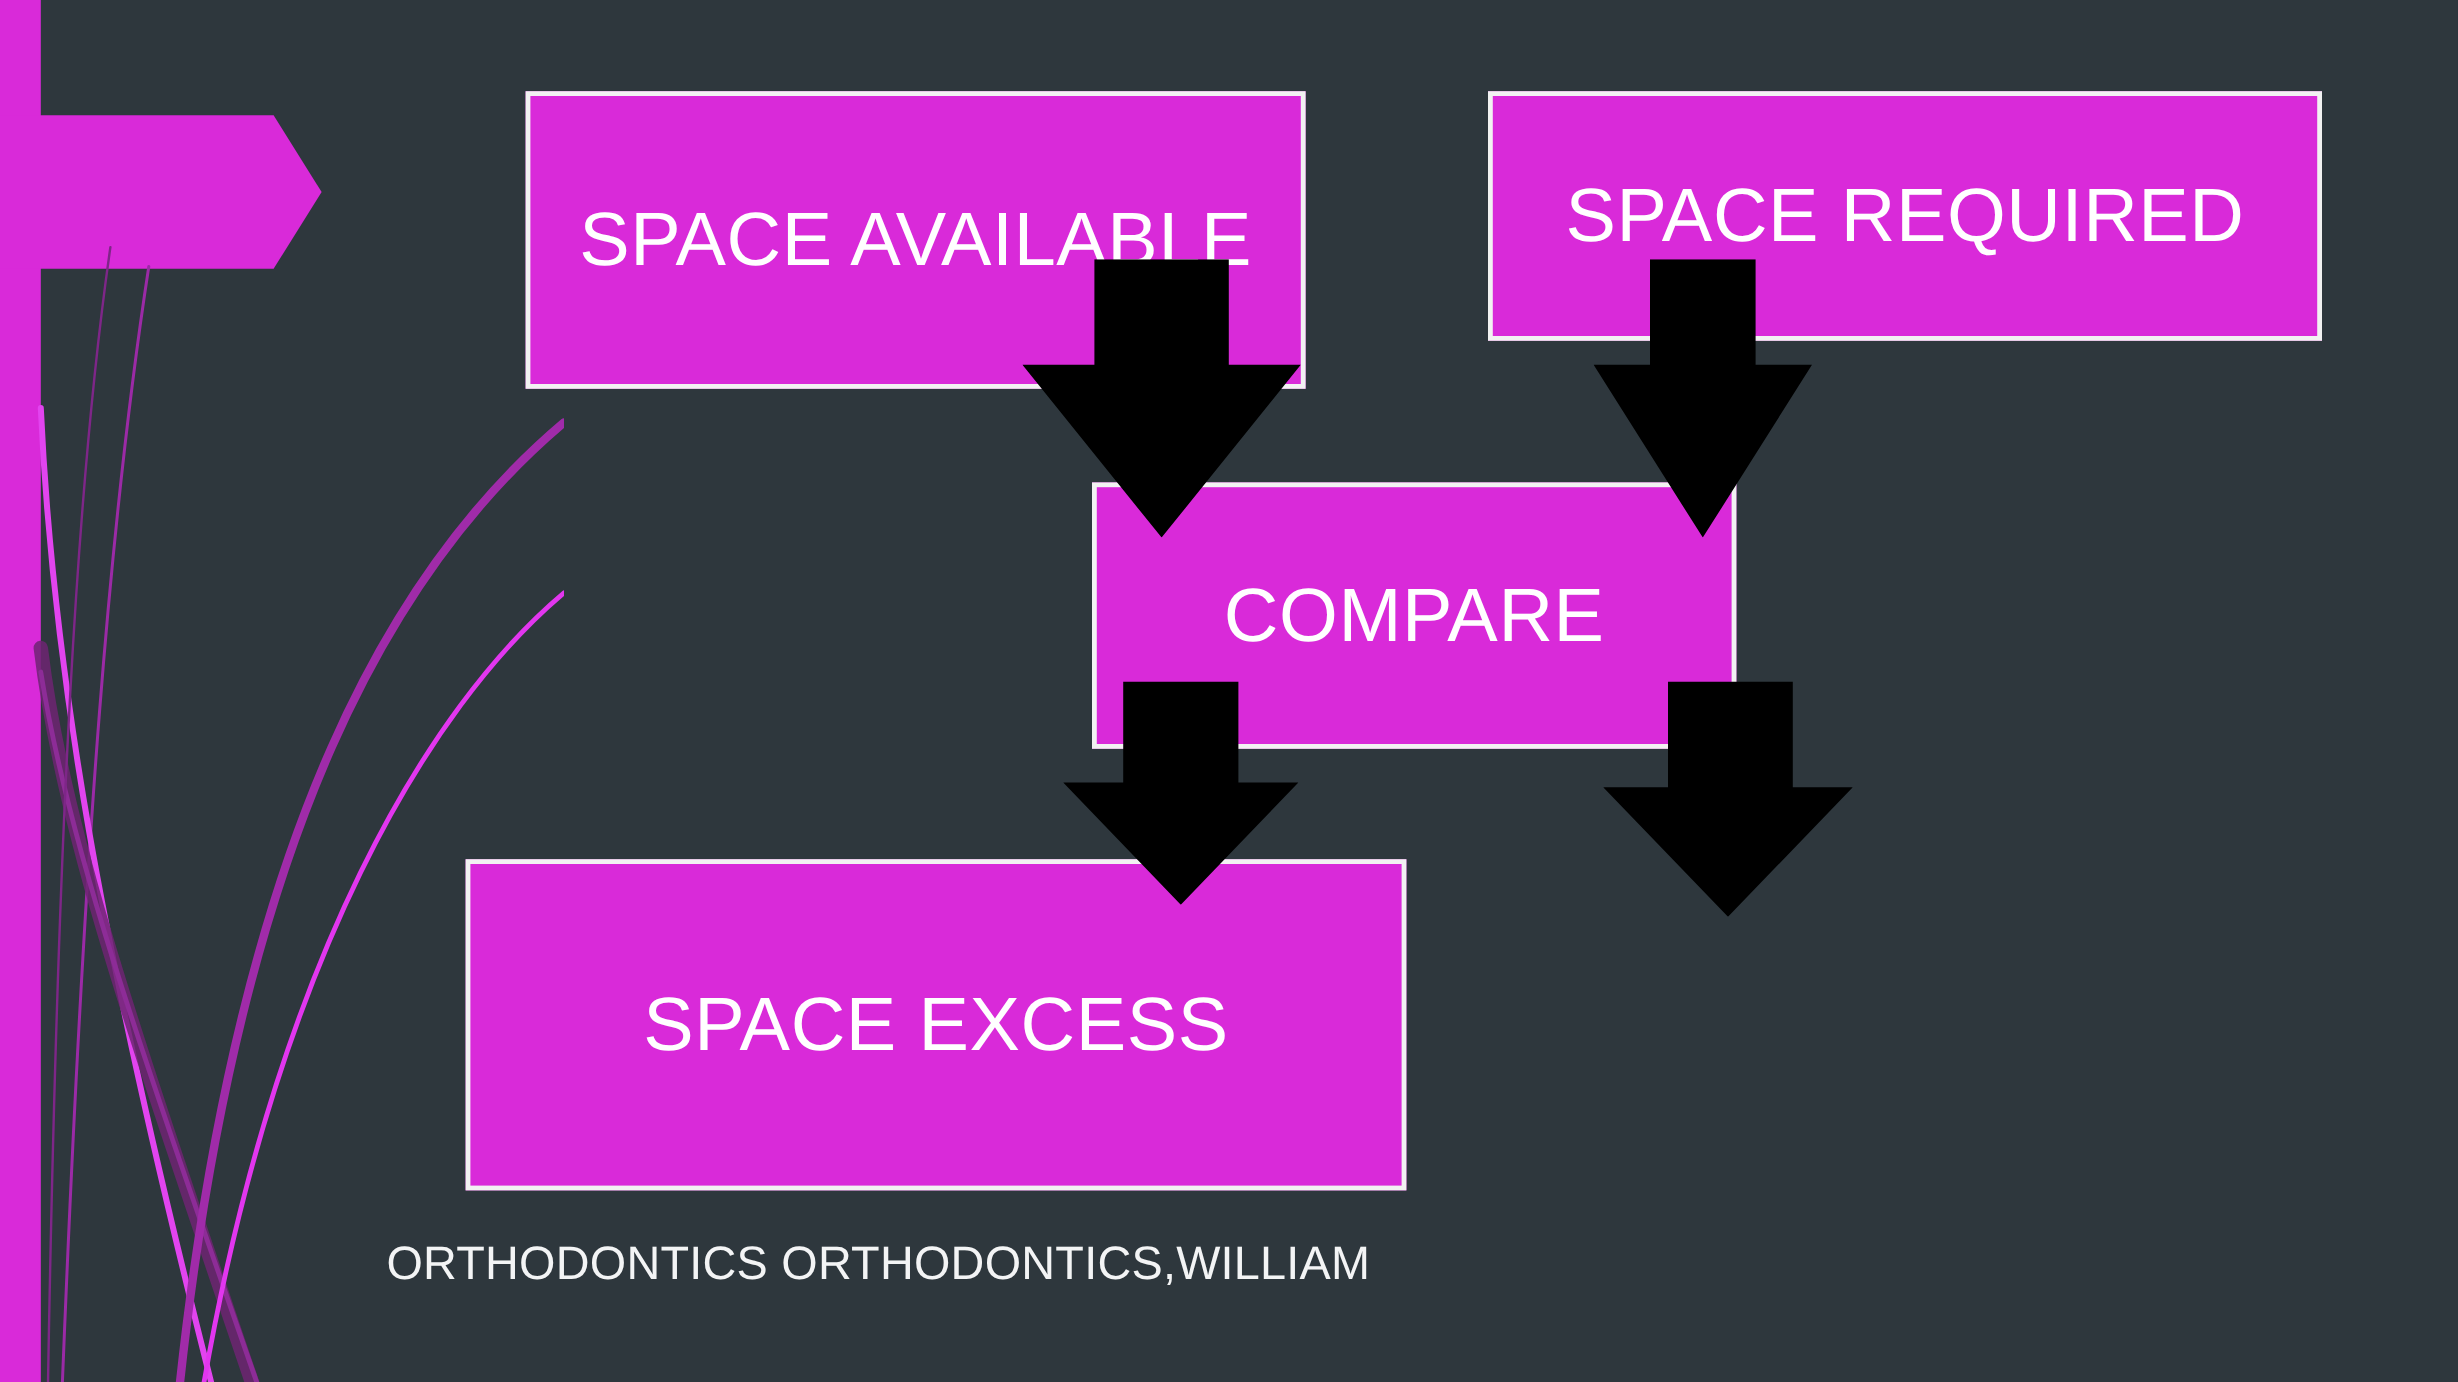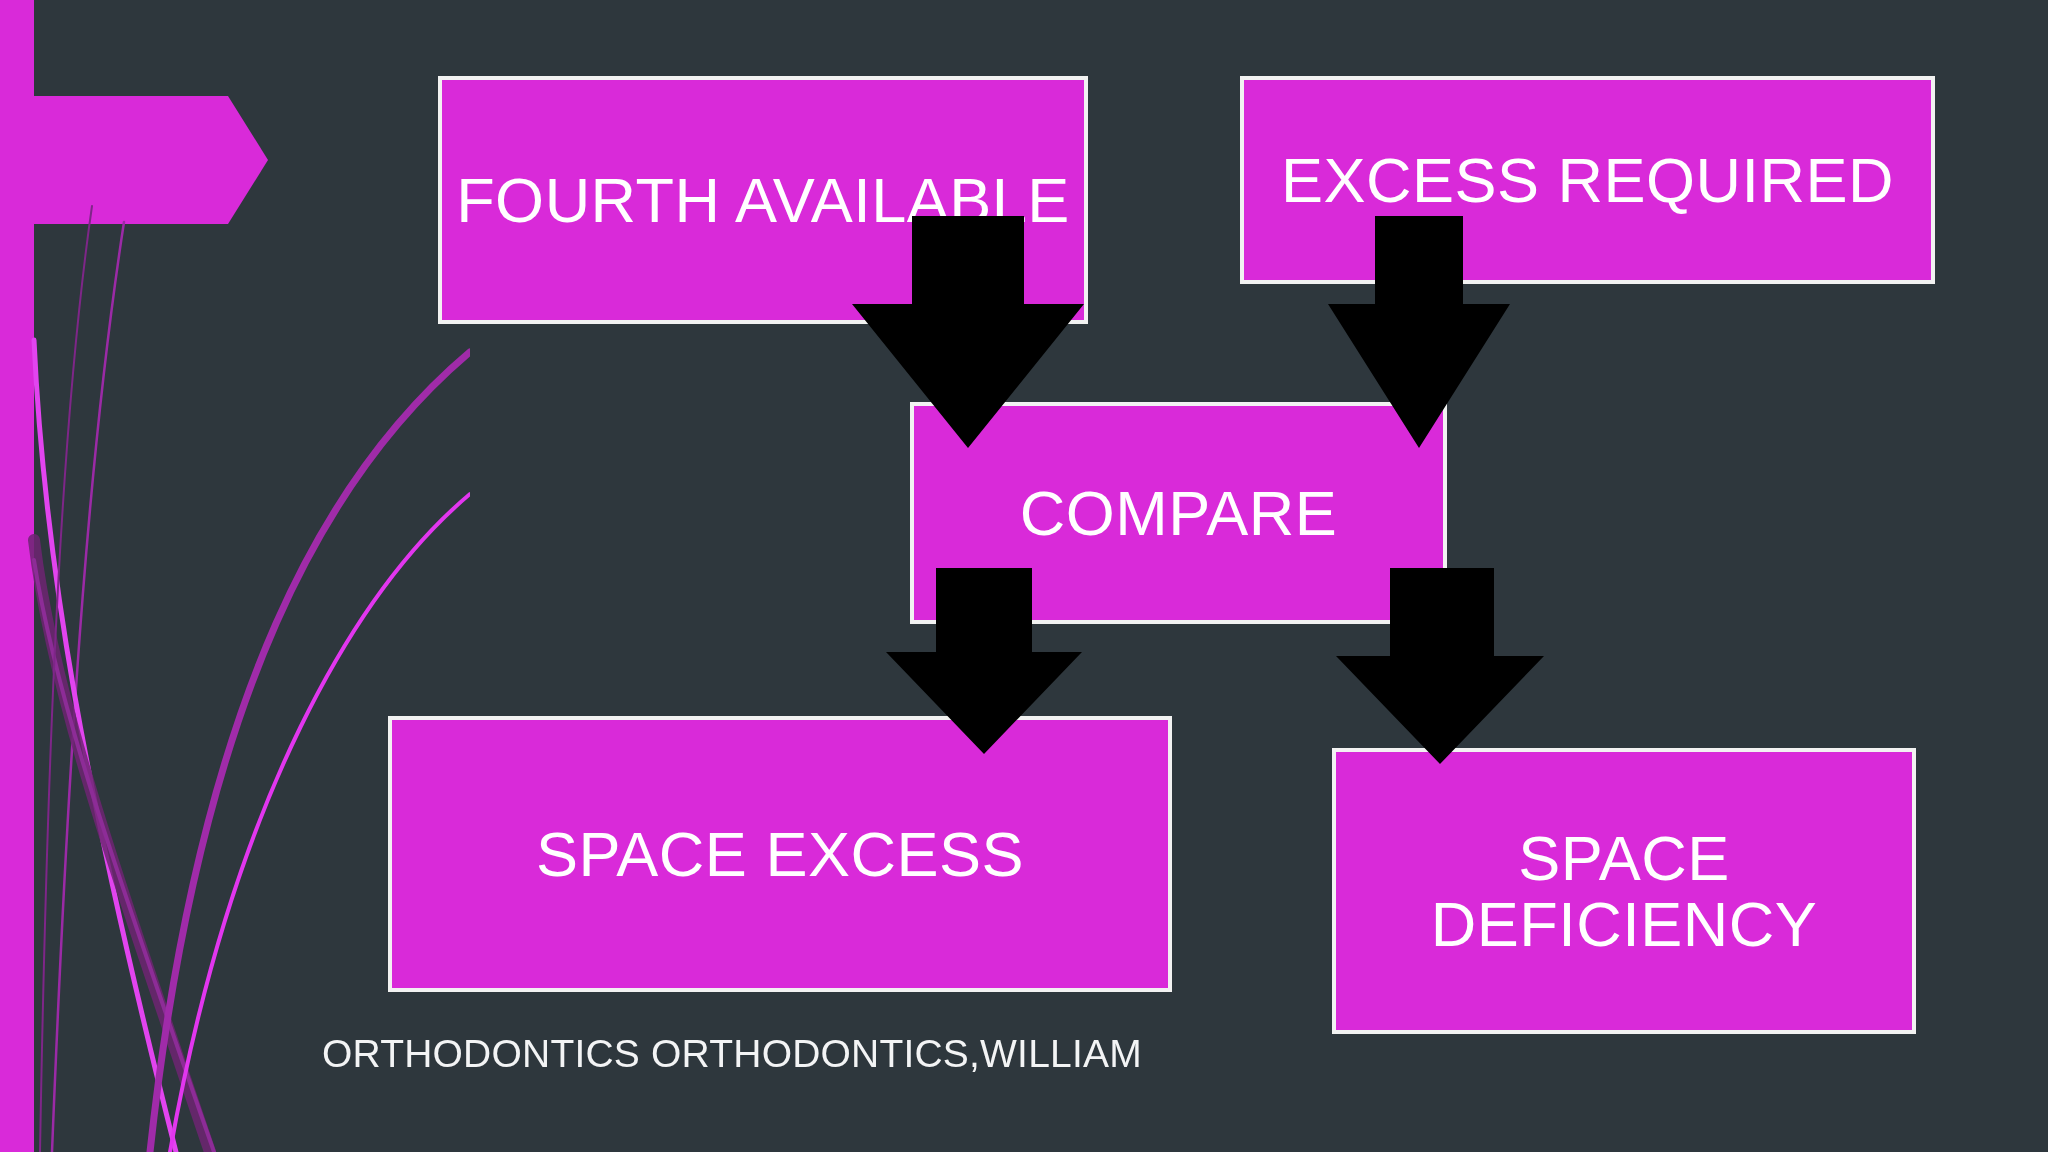--- a/index.html
+++ b/index.html
@@ -121,36 +121,33 @@
     </svg>
   </div>
 
   <div class="arrow" style="left:1336px; top:568px; width:208px; height:196px;">
     <svg width="208" height="196" viewBox="0 0 208 196" aria-hidden="true">
       <polygon points="54,0 158,0 158,88 208,88 104,196 0,88 54,88" fill="#000000"></polygon>
     </svg>
   </div>
 
   <div id="box-space-available" class="flowbox">
-    <span class="label">FOURTH AVAILABLE</span>
+    <span class="label">SPACE AVAILABLE</span>
   </div>
 
   <div id="box-space-required" class="flowbox">
-    <span class="label">EXCESS REQUIRED</span>
+    <span class="label">SPACE REQUIRED</span>
   </div>
 
   <div id="box-compare" class="flowbox">
     <span class="label">COMPARE</span>
   </div>
 
   <div id="box-space-excess" class="flowbox">
     <span class="label">SPACE EXCESS</span>
   </div>
 
-  <div id="box-space-deficiency" class="flowbox">
-    <span class="label">SPACE DEFICIENCY</span>
-  </div>
 
   <div id="caption">
     <span class="cap-line">ORTHODONTICS ORTHODONTICS,WILLIAM</span>
   </div>
 
 </div>
 
 </body></html>

